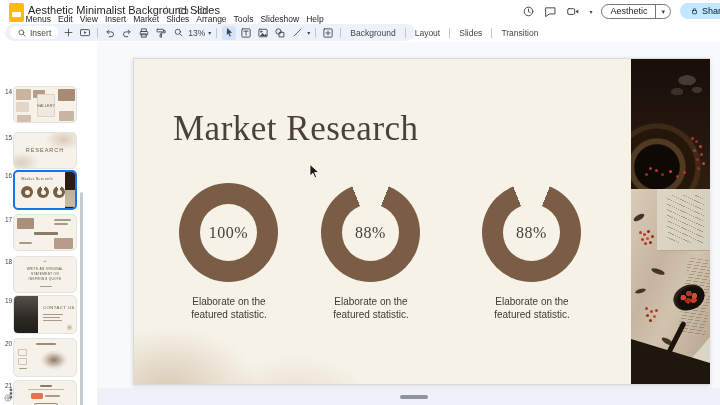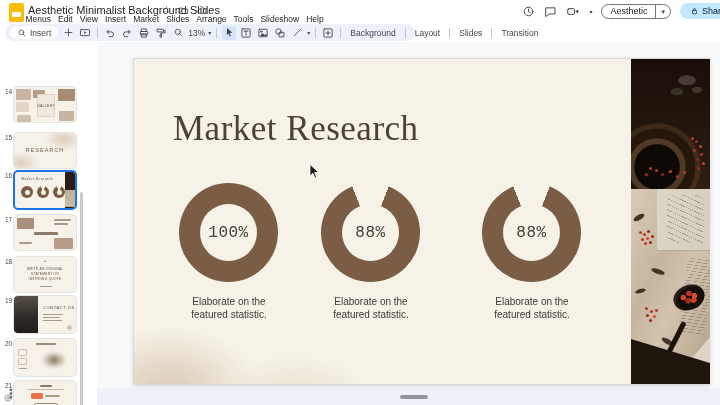--- a/index.html
+++ b/index.html
@@ -65,21 +65,21 @@
   
   .canvas { position:absolute; left:97px; top:42px; right:0; bottom:17px; background:#f8f9fa; }
   .slide { position:absolute; left:133px; top:58px; width:577px; height:327px; background:
       radial-gradient(130px 90px at 6% 102%, rgba(193,168,138,.55), transparent 70%),
       radial-gradient(110px 70px at 28% 106%, rgba(208,188,160,.38), transparent 70%),
       #f6f2e8;
     border:1px solid #d8dade; box-shadow:0 1px 4px rgba(60,64,67,.18); z-index:3; }
   .slide-title { position:absolute; left:39px; top:50px; font-family:"Liberation Serif", serif; font-size:35px; font-weight:400; color:#4a4238; letter-spacing:.5px; white-space:nowrap; }
   .donut { position:absolute; width:99px; height:99px; border-radius:50%; }
   .donut .hole { position:absolute; inset:21px; border-radius:50%; background:#f6f2e8; }
-  .donut .pct { position:absolute; inset:0; display:flex; align-items:center; justify-content:center; font-family:Liberation Mono, monospace; font-size:16px; color:#46403a; letter-spacing:.5px; }
+  .donut .pct { position:absolute; inset:0; display:flex; align-items:center; justify-content:center; font-family:Liberation Serif, serif; font-size:16px; color:#46403a; letter-spacing:.5px; }
   .caption { position:absolute; width:130px; top:236px; text-align:center; font-size:10px; line-height:1.32; color:#403a34; white-space:pre-line; }
 
   
   .photo { position:absolute; left:497px; top:0; width:79px; height:325px; overflow:hidden; background:#c2b39e; }
   .ph-top { position:absolute; left:0; top:0; width:79px; height:148px; background:linear-gradient(180deg,#190f08 0%,#241710 55%,#32220f 100%); }
   .cup { position:absolute; left:-20px; top:62px; width:92px; height:92px; border-radius:50%;
     background:radial-gradient(circle at 50% 50%, #0e0905 0 34%, #503a24 36% 43%, #241709 45% 58%, rgba(90,60,30,.5) 60% 66%, transparent 68%); }
   .dots { position:absolute; width:3px; height:3px; border-radius:50%; background:#b23b27; }
   .flower { position:absolute; left:34px; top:8px; width:40px; height:38px;
     background:radial-gradient(14px 8px at 55% 35%, #4a4238 0 60%, transparent 65%),

